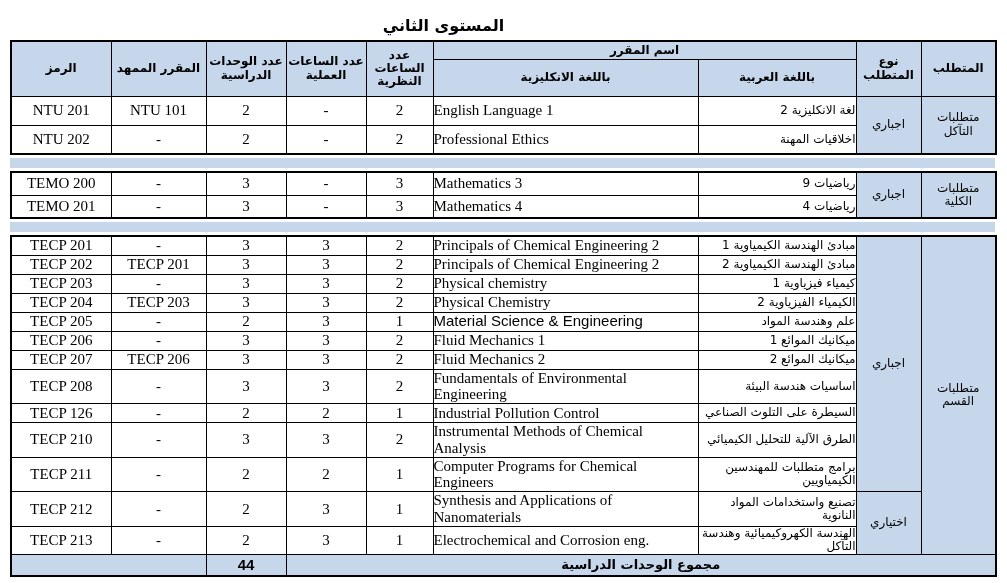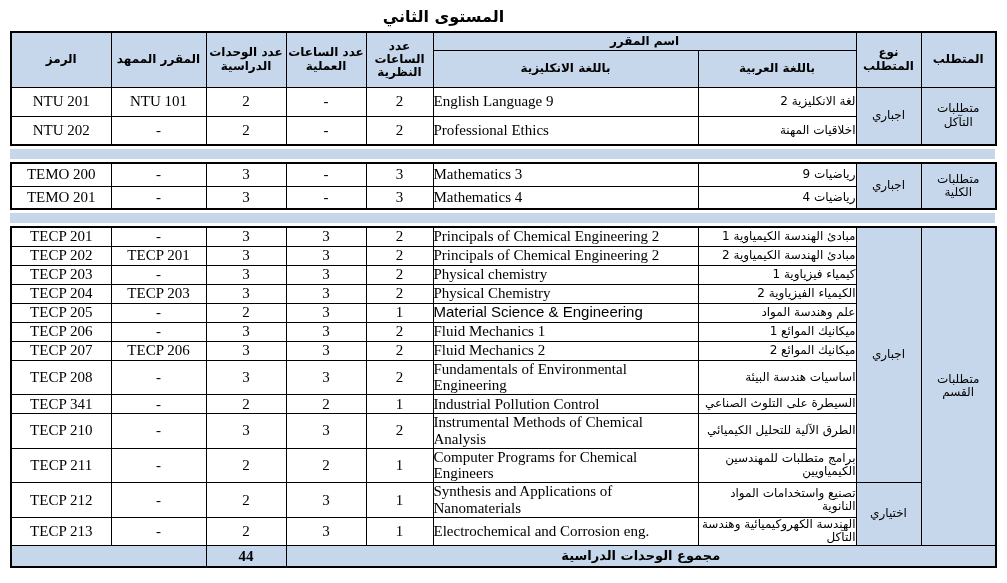--- a/index.html
+++ b/index.html
@@ -1,18 +1,18 @@
 <!DOCTYPE html>
 <html lang="ar" style="--fill: #c6d7ec; --bd: #000000;"><head>
 <meta charset="utf-8">
 <style>
   :root { --fill:#c6d7ec; --bd:#000000; }
   html,body{margin:0;padding:0;width:1007px;height:583px;background:#ffffff;overflow:hidden;}
   body{font-family:"Liberation Serif","DejaVu Sans",serif;color:#000;}
-  .title{width:887px;text-align:center;font-weight:bold;font-size:16px;padding-top:7px;height:24px;
+  .title{width:887px;text-align:center;font-weight:bold;font-size:16px;padding-top:16px;height:24px;
          font-family:"DejaVu Sans","Liberation Sans",sans-serif;}
   .tablewrap{margin-left:10px;width:985px;}
   table.sec{border-collapse:collapse;table-layout:fixed;width:985px;border:2px solid var(--bd);}
   table.sec td{border:1px solid var(--bd);vertical-align:middle;overflow:hidden;line-height:1.12;padding:0;}
   .fill{background:var(--fill);}
   
   thead td{font-family:"DejaVu Sans","Liberation Sans",sans-serif;font-weight:bold;font-size:12px;
            text-align:center;padding:1px 3px;line-height:1.25;}
   tr.h1{height:18px;} tr.h2{height:37px;}
   
@@ -25,21 +25,21 @@
         padding:1px 6px 1px 3px;line-height:1.25;margin-left:23px;}
   .c-type,.c-req{text-align:center;font-family:"DejaVu Sans","Liberation Sans",sans-serif;
         font-size:12px;padding:1px 2px;line-height:1.3;}
   .sec-a tbody tr{height:29px;}
   .sec-b tbody tr{height:23px;}
   .sec-c tbody tr{height:19px;}
   
   tfoot tr{height:22px;}
   tfoot td{font-weight:bold;text-align:center;}
   .f-label{font-family:"DejaVu Sans","Liberation Sans",sans-serif;font-size:13px;}
-  .f-num{font-family:Liberation Serif, serif;font-size:15px;}
+  .f-num{font-family:Liberation Sans, sans-serif;font-size:15px;}
   .sep{height:10px;width:985px;background:var(--fill);margin:3px 0;}
 </style>
 </head>
 <body>
 
 <div class="title">المستوى الثاني</div>
 
 <div class="tablewrap">
 
   <table class="sec sec-a" dir="rtl">
@@ -68,21 +68,21 @@
       <tr class="h2">
         <td class="fill">باللغة العربية</td>
         <td class="fill">باللغة الانكليزية</td>
       </tr>
     </thead>
     <tbody>
         <tr>
           <td class="fill c-req" rowspan="2">متطلبات التآكل</td>
           <td class="fill c-type" rowspan="2">اجباري</td>
           <td class="c-ar">لغة الانكليزية 2</td>
-          <td class="c-eng">English Language 9</td>
+          <td class="c-eng">English Language 1</td>
           <td class="c-num">2</td>
           <td class="c-num">-</td>
           <td class="c-num">2</td>
           <td class="c-code">NTU 101</td>
           <td class="c-code">NTU 201</td>
         </tr>
         <tr>
           <td class="c-ar">اخلاقيات المهنة</td>
           <td class="c-eng">Professional Ethics</td>
           <td class="c-num">2</td>
@@ -221,21 +221,21 @@
           <td class="c-code">-</td>
           <td class="c-code">TECP 208</td>
         </tr>
         <tr>
           <td class="c-ar">السيطرة على التلوث الصناعي</td>
           <td class="c-eng">Industrial Pollution Control</td>
           <td class="c-num">1</td>
           <td class="c-num">2</td>
           <td class="c-num">2</td>
           <td class="c-code">-</td>
-          <td class="c-code">TECP 341</td>
+          <td class="c-code">TECP 126</td>
         </tr>
         <tr>
           <td class="c-ar">الطرق الآلية للتحليل الكيميائي</td>
           <td class="c-eng">Instrumental Methods of Chemical Analysis</td>
           <td class="c-num">2</td>
           <td class="c-num">3</td>
           <td class="c-num">3</td>
           <td class="c-code">-</td>
           <td class="c-code">TECP 210</td>
         </tr>

